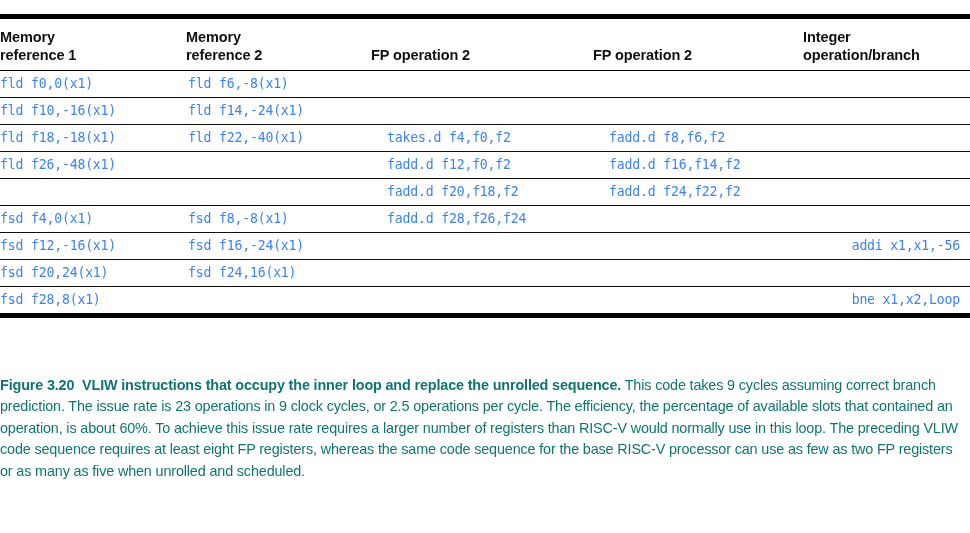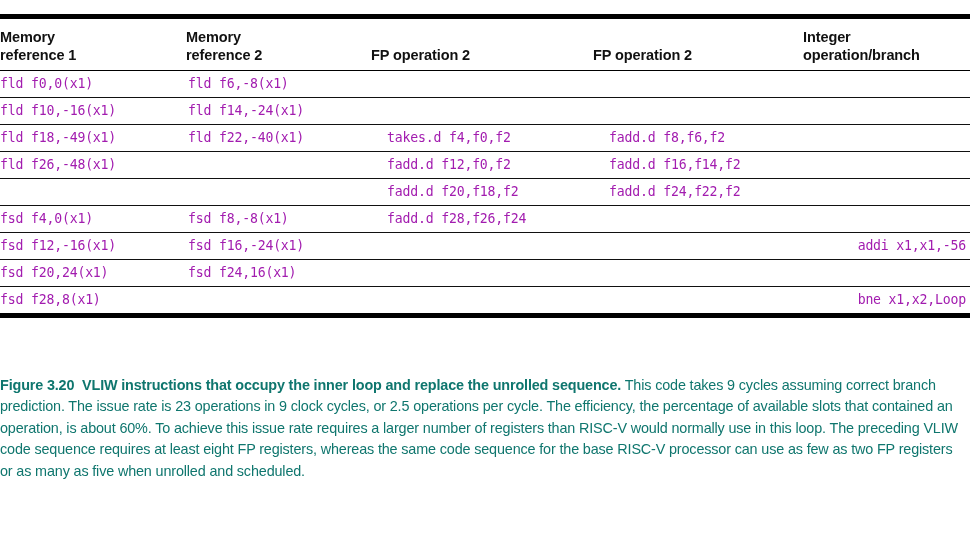--- a/index.html
+++ b/index.html
@@ -57,33 +57,33 @@
     letter-spacing: -0.1px;
   }
   table.vliw thead th.h5 {
     padding-right: 4px;
   }
 
   table.vliw tbody td {
     font-family: "DejaVu Sans Mono", "Liberation Mono", monospace;
     font-size: 13.2px;
     line-height: 16px;
-    color: #a21caf;
+    color: #3b82f6;
     padding: 5px 0 5px 0;
     border-bottom: 1.3px solid #111111;
     white-space: nowrap;
     vertical-align: middle;
     letter-spacing: -0.2px;
   }
   table.vliw tbody tr:last-child td {
     border-bottom: none;
   }
   table.vliw tbody td.int {
     text-align: right;
-    padding-right: 4px;
+    padding-right: 10px;
   }
   table.vliw tbody td.fp {
     padding-left: 16px;
   }
   table.vliw tbody td.m2 {
     padding-left: 2px;
   }
   .rule-bottom {
     height: 5px;
     background: #000000;
@@ -162,21 +162,21 @@
 
         <tr>
           <td>fld f10,-16(x1)</td>
           <td class="m2">fld f14,-24(x1)</td>
           <td class="fp"></td>
           <td class="fp"></td>
           <td class="int"></td>
         </tr>
 
         <tr>
-          <td>fld f18,-49(x1)</td>
+          <td>fld f18,-18(x1)</td>
           <td class="m2">fld f22,-40(x1)</td>
           <td class="fp">takes.d f4,f0,f2</td>
           <td class="fp">fadd.d f8,f6,f2</td>
           <td class="int"></td>
         </tr>
 
         <tr>
           <td>fld f26,-48(x1)</td>
           <td class="m2"></td>
           <td class="fp">fadd.d f12,f0,f2</td>

